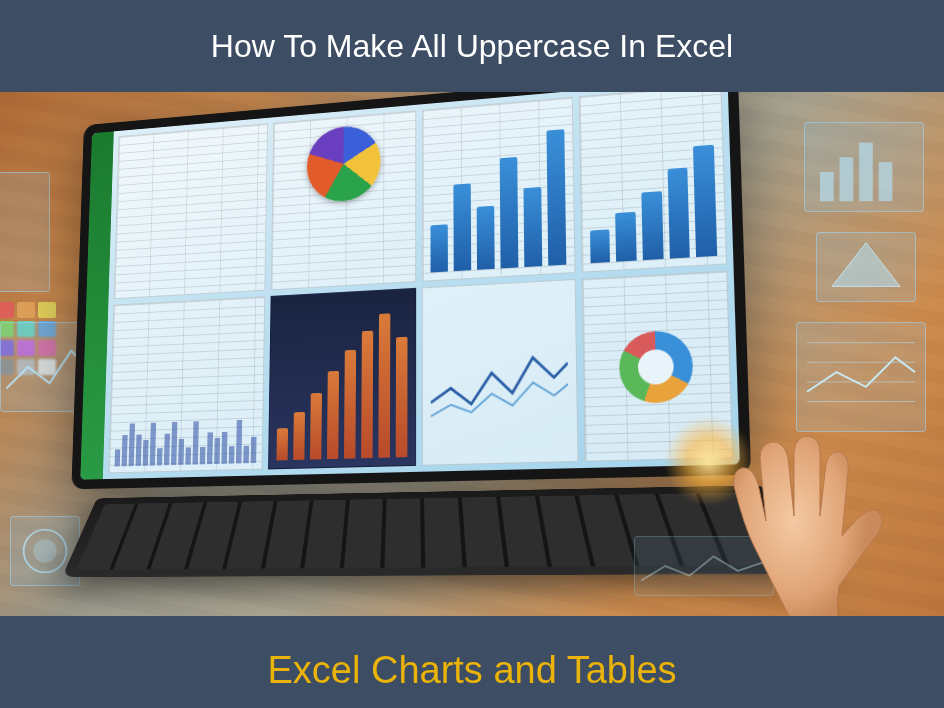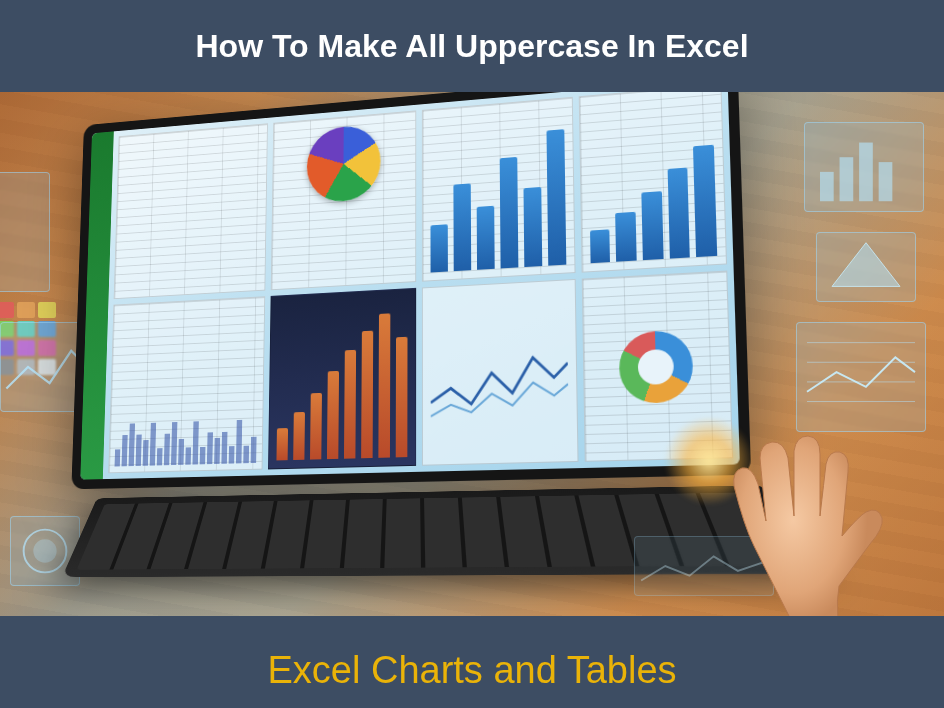--- a/index.html
+++ b/index.html
@@ -11,21 +11,21 @@
       background: #3d4d63;
     }
     .top-banner {
       height: 92px;
       background: #3d4d63;
       display: flex;
       align-items: center;
       justify-content: center;
       color: #fff;
       font-size: 32px;
-      font-weight: 700;
+      font-weight: 400;
     }
     .hero {
       position: relative;
       height: 524px;
       background: linear-gradient(135deg, #b86f3a 0%, #d89a5c 18%, #6fb3d9 40%, #8fcce6 55%, #e8a05c 78%, #c97a3f 100%);
       overflow: hidden;
     }
     .wood {
       position: absolute; inset: 0;
       background:

